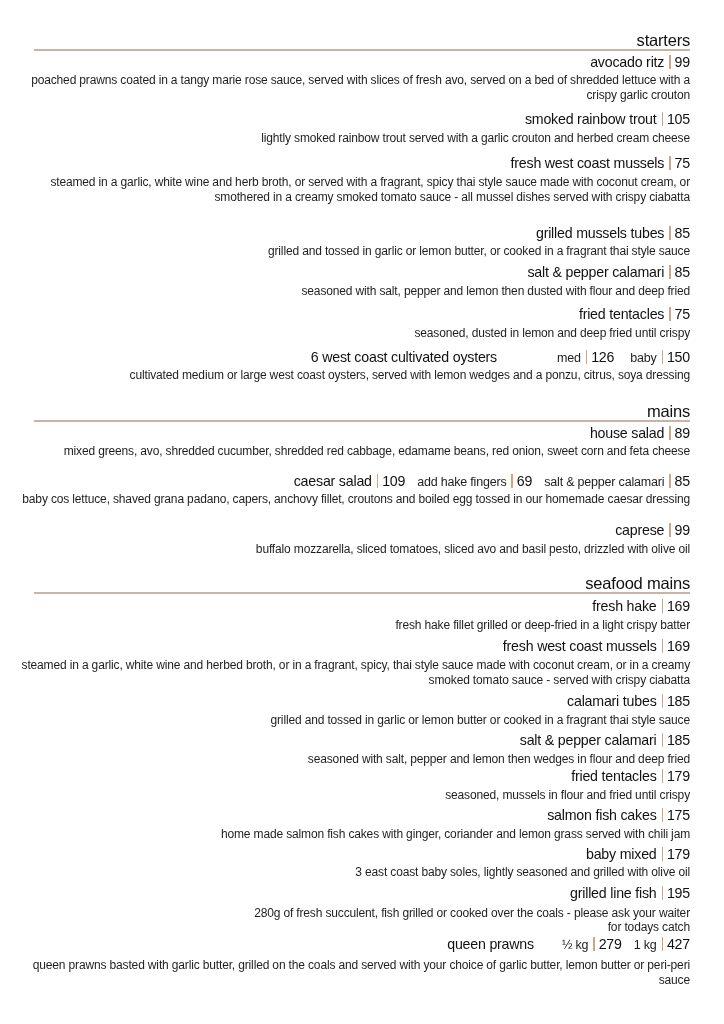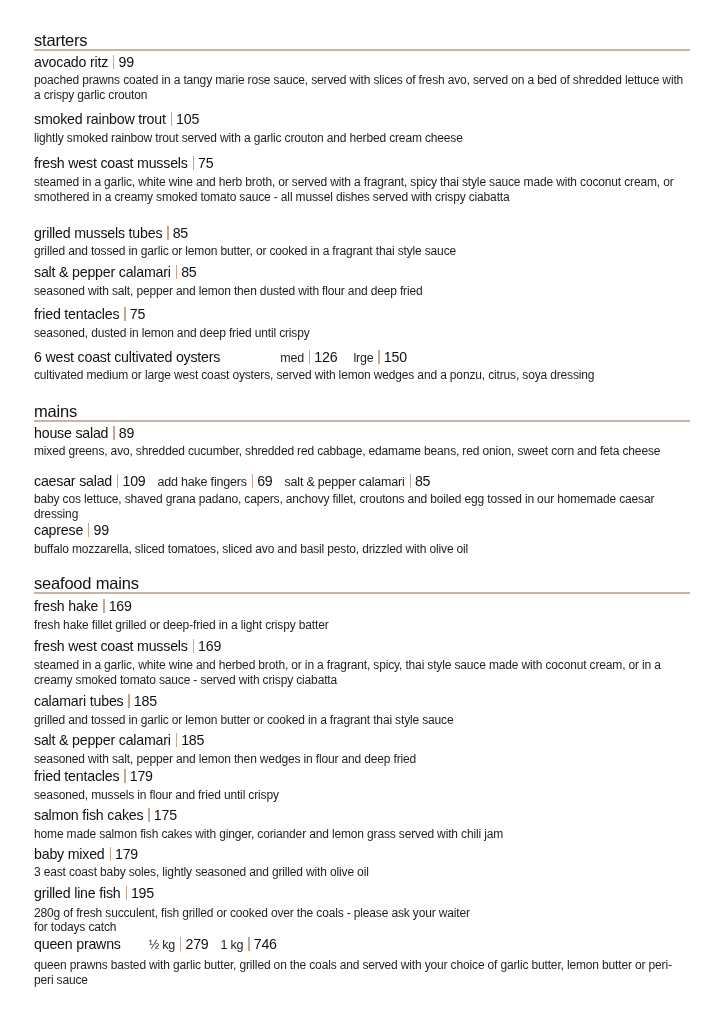--- a/index.html
+++ b/index.html
@@ -1,18 +1,18 @@
 <!DOCTYPE html>
 <html><head>
   <meta charset="utf-8">
   <style>
     html, body { margin: 0; padding: 0; background: #ffffff; }
     body { width: 724px; height: 1024px; position: relative; overflow: hidden;
            font-family: "Liberation Sans", "DejaVu Sans", sans-serif; color: #1a1a1a; }
-    .abs { position: absolute; left: 34px; right: 34px; }
+    .abs { position: absolute; left: 21px; right: 34px; text-align: right; }
     .sec-title { font-size: 16.5px; line-height: 18px; color: #111; letter-spacing: -0.2px; }
     .sec-rule { position: absolute; left: 34px; width: 656px; height: 1.5px; background: #c9b3a6; }
     .item-title { font-size: 14.2px; line-height: 16px; color: #111; white-space: nowrap; letter-spacing: -0.2px; }
     .desc { font-size: 12px; line-height: 14.5px; color: #1e1e1e; letter-spacing: -0.15px; }
     .bar { display: inline-block; width: 1.4px; height: 14px; background: #c9a58d; vertical-align: -2px; margin: 0 4px 0 5px; }
     .opt { font-size: 12.5px; color: #222; }
     .gap1 { display: inline-block; width: 60px; }
     .gap2 { display: inline-block; width: 16px; }
     .gap3 { display: inline-block; width: 12px; }
   </style>
@@ -46,21 +46,21 @@
   <span>salt &amp; pepper calamari</span><span class="bar"></span><span>85</span>
 </div>
 <div class="abs desc" style="top:284px">seasoned with salt, pepper and lemon then dusted with flour and deep fried</div>
 
 <div class="abs item-title" style="top:306px">
   <span>fried tentacles</span><span class="bar"></span><span>75</span>
 </div>
 <div class="abs desc" style="top:326px">seasoned, dusted in lemon and deep fried until crispy</div>
 
 <div class="abs item-title" style="top:349px">
-  <span>6 west coast cultivated oysters</span><span class="gap1"></span><span class="opt">med</span><span class="bar"></span><span>126</span><span class="gap2"></span><span class="opt">lrge</span><span class="bar"></span><span>150</span>
+  <span>6 west coast cultivated oysters</span><span class="gap1"></span><span class="opt">med</span><span class="bar"></span><span>126</span><span class="gap2"></span><span class="opt">baby</span><span class="bar"></span><span>150</span>
 </div>
 <div class="abs desc" style="top:368px">cultivated medium or large west coast oysters, served with lemon wedges and a ponzu, citrus, soya dressing</div>
 
 <div class="abs sec-title" style="top:402px">mains</div>
 <div class="sec-rule" style="top:420px"></div>
 
 <div class="abs item-title" style="top:425px">
   <span>house salad</span><span class="bar"></span><span>89</span>
 </div>
 <div class="abs desc" style="top:444px">mixed greens, avo, shredded cucumber, shredded red cabbage, edamame beans, red onion, sweet corn and feta cheese</div>
@@ -113,15 +113,15 @@
 </div>
 <div class="abs desc" style="top:865px">3 east coast baby soles, lightly seasoned and grilled with olive oil</div>
 
 <div class="abs item-title" style="top:885px">
   <span>grilled line fish</span><span class="bar"></span><span>195</span>
 </div>
 <div class="abs desc" style="top:906px">280g of fresh succulent, fish grilled or cooked over the coals - please ask your waiter</div>
 <div class="abs desc" style="top:920px">for todays catch</div>
 
 <div class="abs item-title" style="top:936px">
-  <span>queen prawns</span><span class="gap1" style="width:28px"></span><span class="opt">½ kg</span><span class="bar"></span><span>279</span><span class="gap3"></span><span class="opt">1 kg</span><span class="bar"></span><span>746</span>
+  <span>queen prawns</span><span class="gap1" style="width:28px"></span><span class="opt">½ kg</span><span class="bar"></span><span>279</span><span class="gap3"></span><span class="opt">1 kg</span><span class="bar"></span><span>427</span>
 </div>
 <div class="abs desc" style="top:958px">queen prawns basted with garlic butter, grilled on the coals and served with your choice of garlic butter, lemon butter or peri-peri sauce</div>
 
 </body></html>

